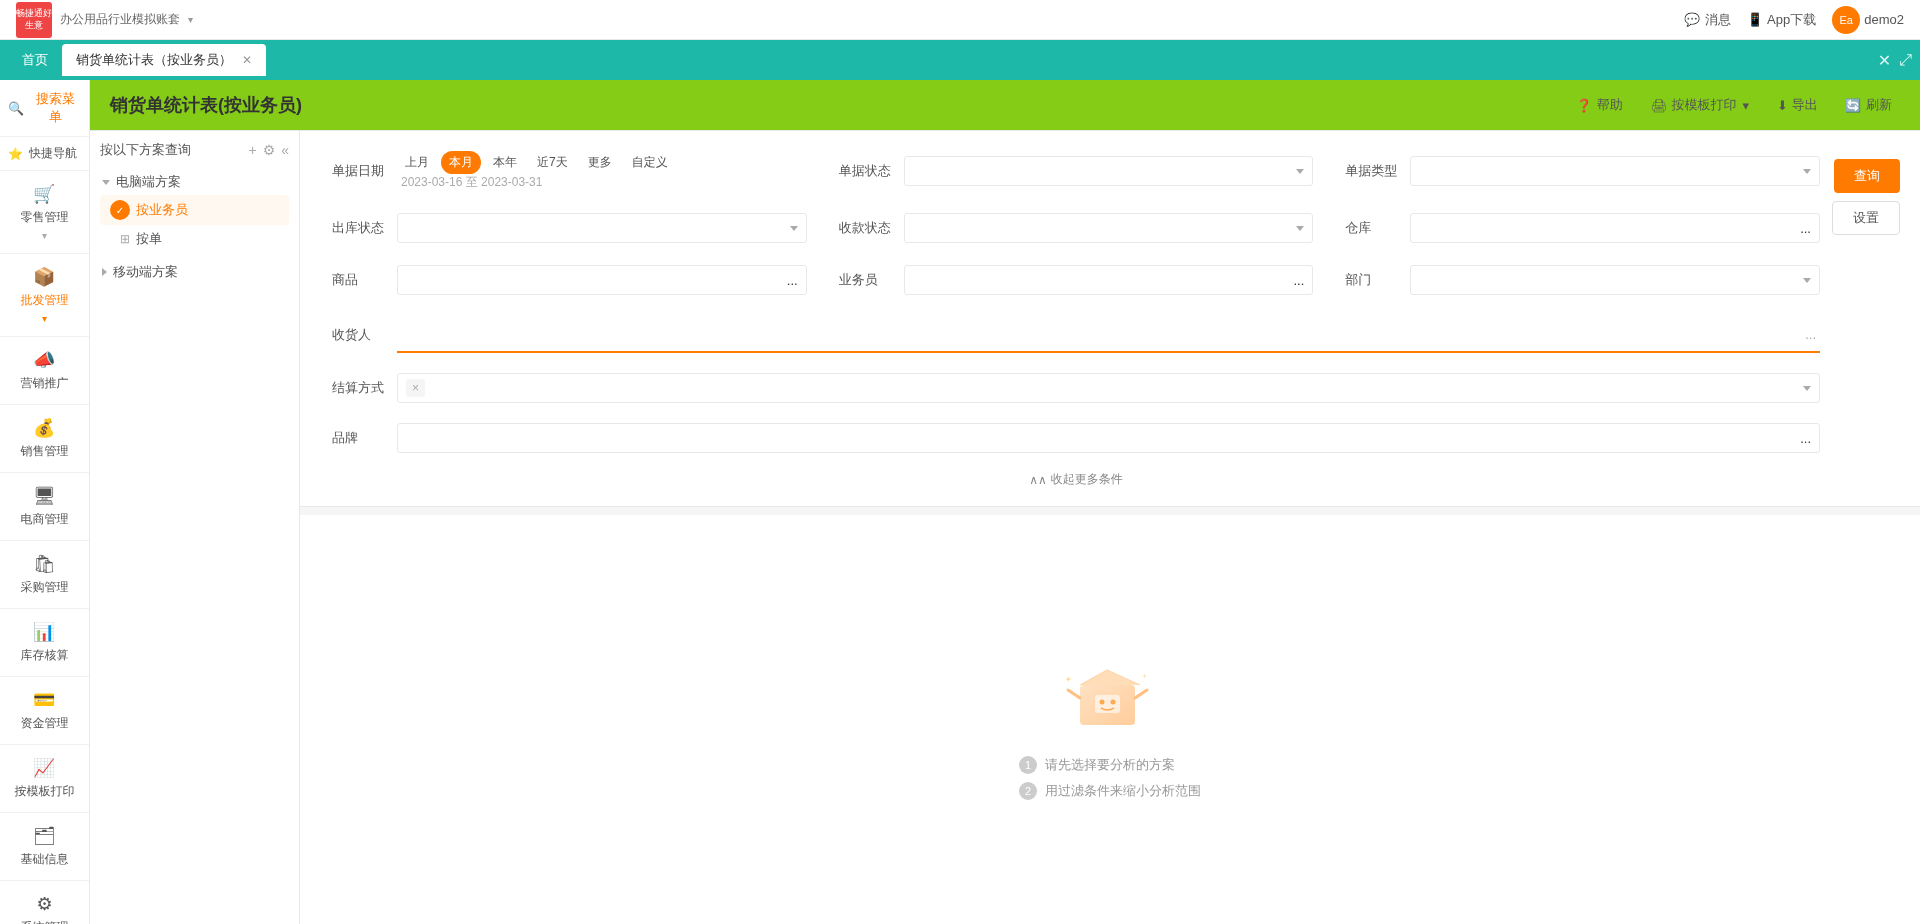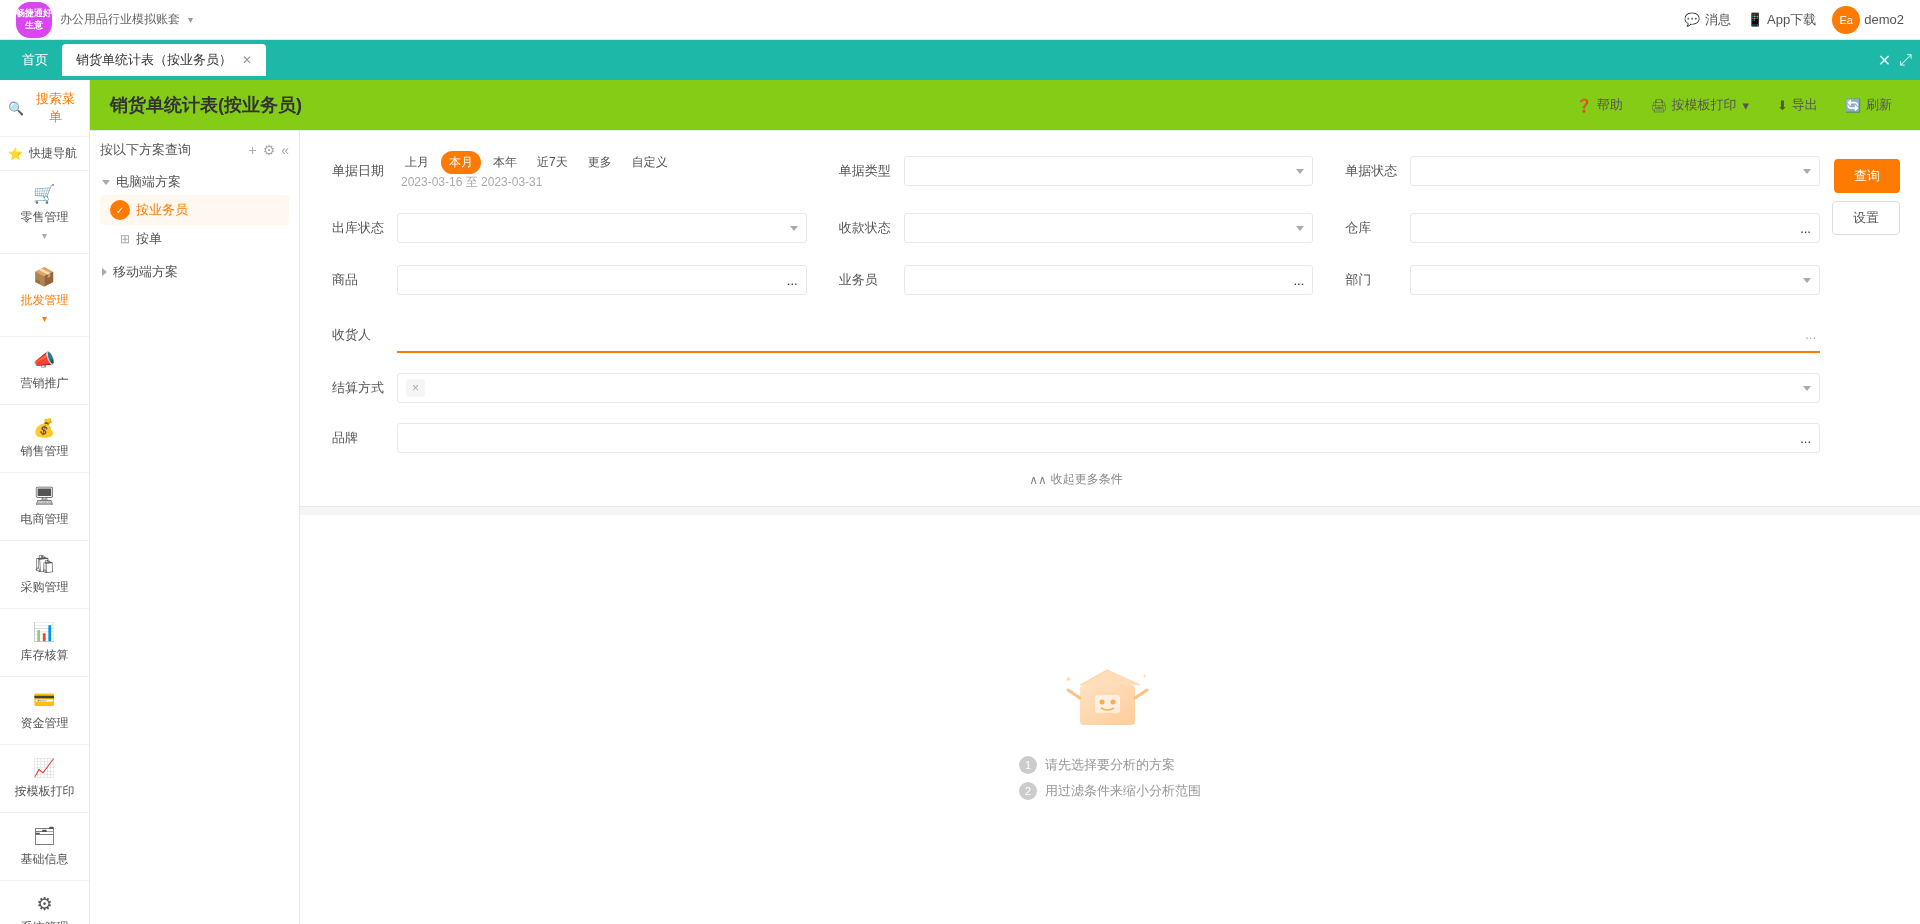--- a/index.html
+++ b/index.html
@@ -1,21 +1,21 @@
 <!DOCTYPE html>
 <html><head>
   <meta charset="utf-8">
   <style>
     * { box-sizing: border-box; margin: 0; padding: 0; }
     body { font-family: 'Microsoft YaHei', Arial, sans-serif; font-size: 13px; background: #f5f5f5; color: #333; display: flex; flex-direction: column; height: 100vh; overflow: hidden; }
 
     
     .top-bar { background: #fff; height: 40px; display: flex; align-items: center; justify-content: space-between; padding: 0 16px; border-bottom: 1px solid #e8e8e8; flex-shrink: 0; }
     .top-bar-left { display: flex; align-items: center; gap: 8px; }
-    .logo { width: 36px; height: 36px; background: #d946ef; border-radius: 14px; display: flex; align-items: center; justify-content: center; color: white; font-size: 10px; font-weight: bold; text-align: center; line-height: 1.2; }
+    .logo { width: 36px; height: 36px; background: #ef4444; border-radius: 3px; display: flex; align-items: center; justify-content: center; color: white; font-size: 10px; font-weight: normal; text-align: center; line-height: 1.2; }
     .app-name { font-size: 12px; color: #666; max-width: 120px; line-height: 1.3; }
     .dropdown-arrow { color: #999; font-size: 10px; cursor: pointer; }
     .top-bar-right { display: flex; align-items: center; gap: 16px; color: #555; font-size: 13px; }
     .top-bar-right .icon-btn { display: flex; align-items: center; gap: 4px; cursor: pointer; color: #555; }
     .avatar { width: 28px; height: 28px; background: #ff7a00; border-radius: 50%; display: flex; align-items: center; justify-content: center; color: white; font-size: 11px; }
 
     
     .tab-bar { background: #1db8a8; height: 40px; display: flex; align-items: center; padding: 0 8px; flex-shrink: 0; }
     .tab { display: flex; align-items: center; height: 32px; padding: 0 14px; cursor: pointer; color: rgba(255,255,255,0.85); font-size: 13px; border-radius: 4px 4px 0 0; gap: 6px; }
     .tab.home { background: transparent; color: white; }
@@ -283,31 +283,31 @@
                       <span class="date-tab">本年</span>
                       <span class="date-tab">近7天</span>
                       <span class="date-tab">更多</span>
                       <span class="date-tab">自定义</span>
                     </div>
                     <div class="date-range">2023-03-16 至 2023-03-31</div>
                   </div>
                 </div>
 
                 <div class="fmg-cell">
+                  <span class="fmg-label">单据状态</span>
+                  <div class="fmg-input">
+                    <div class="input-field-normal">
+                      <span></span>
+                      <span class="chevron-down"></span>
+                    </div>
+                  </div>
+                </div>
+
+                <div class="fmg-cell">
                   <span class="fmg-label">单据类型</span>
-                  <div class="fmg-input">
-                    <div class="input-field-normal">
-                      <span></span>
-                      <span class="chevron-down"></span>
-                    </div>
-                  </div>
-                </div>
-
-                <div class="fmg-cell">
-                  <span class="fmg-label">单据状态</span>
                   <div class="fmg-input">
                     <div class="input-field-normal">
                       <span></span>
                       <span class="chevron-down"></span>
                     </div>
                   </div>
                 </div>
               </div>
 
               <div style="display:grid;grid-template-columns:1fr 1fr 1fr;gap:8px;margin-bottom:10px;">

